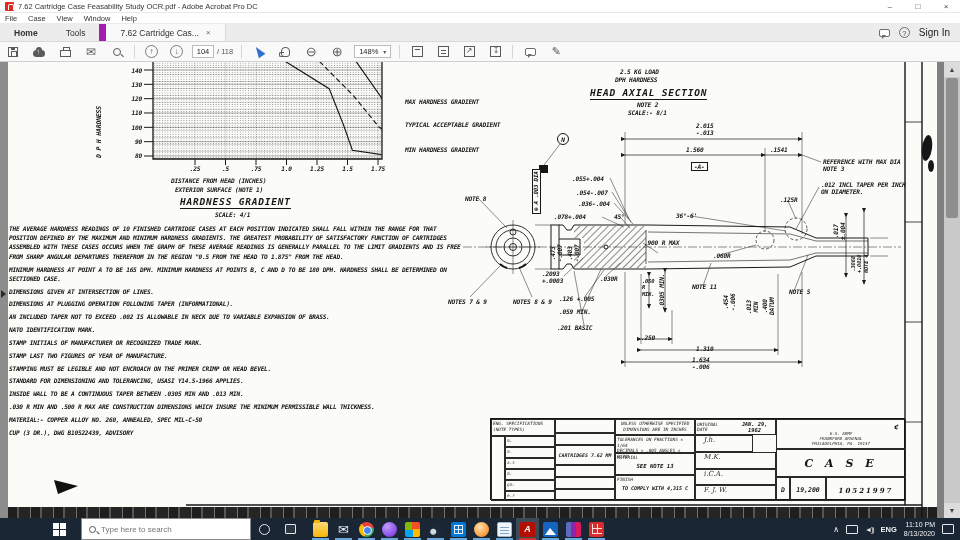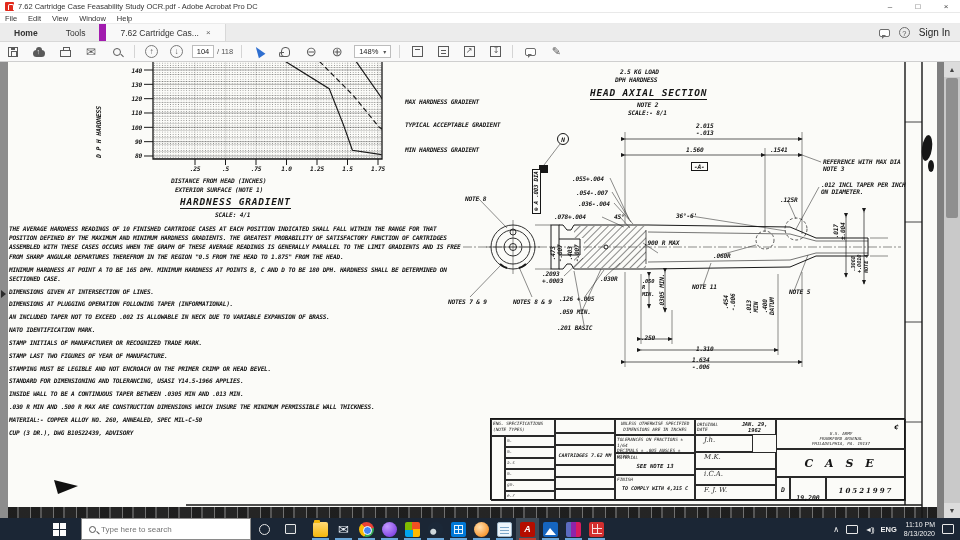--- a/index.html
+++ b/index.html
@@ -150,21 +150,21 @@
     <span class="title">7.62 Cartridge Case Feasability Study OCR.pdf - Adobe Acrobat Pro DC</span>
     <div class="wctl">
       <span>–</span>
       <span>□</span>
       <span>×</span>
     </div>
   </div>
 
   <div class="menubar">
     <span class="mitem">File</span>
-    <span class="mitem">Edit</span>
+    <span class="mitem">Case</span>
     <span class="mitem">View</span>
     <span class="mitem">Window</span>
     <span class="mitem">Help</span>
   </div>
 
   <div class="tabbar">
     <span class="tab plain">Home</span>
     <span class="tab plain">Tools</span>
     <span class="tab doc">
       <span>7.62 Cartridge Cas...</span>
@@ -650,21 +650,21 @@
         <div class="tc sig" style="left:204px;top:50px;width:81px;height:16px;">i.C.A.</div>
         <div class="tc sig" style="left:204px;top:66px;width:81px;height:16px;">F. J. W.</div>
 
         <div class="tc" style="left:285px;top:0;width:130px;height:30px;padding-top:10px;">
           <div class="micro" style="text-align:center;font-size:4.2px;">U.S. ARMY</div>
           <div class="micro" style="text-align:center;font-size:4.2px;margin-top:-2.5px;">FRANKFORD ARSENAL</div>
           <div class="micro" style="text-align:center;font-size:4.2px;margin-top:-2.5px;">PHILADELPHIA, PA. 19137</div>
         </div>
         <div class="tc cellval" style="left:285px;top:30px;width:130px;height:28px;font:italic bold 11px 'DejaVu Serif',serif;letter-spacing:4px;padding-top:7px;">C A S E</div>
         <div class="tc cellval" style="left:285px;top:58px;width:14px;height:24px;font-size:6.5px;padding-top:8px;">D</div>
-        <div class="tc cellval" style="left:299px;top:58px;width:36px;height:24px;font-size:6.5px;padding-top:16px;">19,200</div>
+        <div class="tc cellval" style="left:299px;top:58px;width:36px;height:24px;font-size:6.5px;padding-top:8px;">19,200</div>
         <div class="tc cellval" style="left:335px;top:58px;width:80px;height:24px;font:italic bold 7px 'DejaVu Serif',serif;letter-spacing:2px;padding-top:8px;">10521997</div>
       </div>
 
       <div class="cent">¢</div>
       <div class="scanband"></div>
     </div>
 
     <div class="vscroll">
       <span class="arr" style="top:0;">▲</span>
       <span class="thumb"></span>

